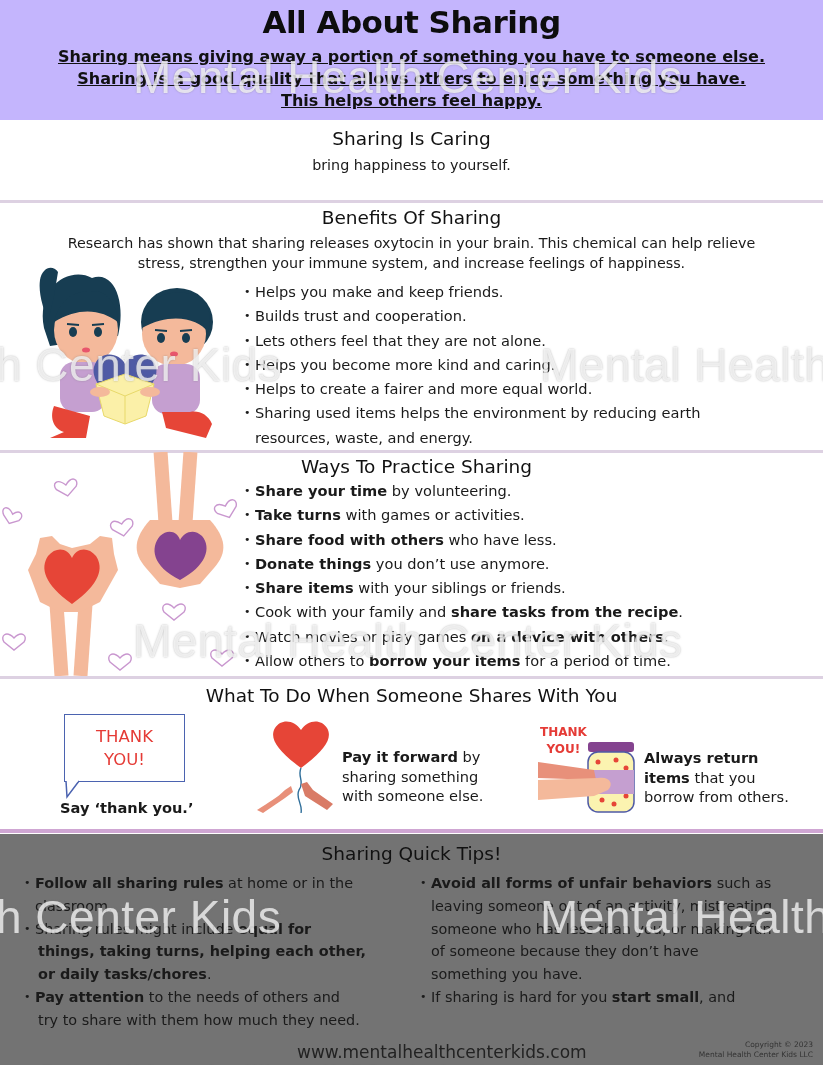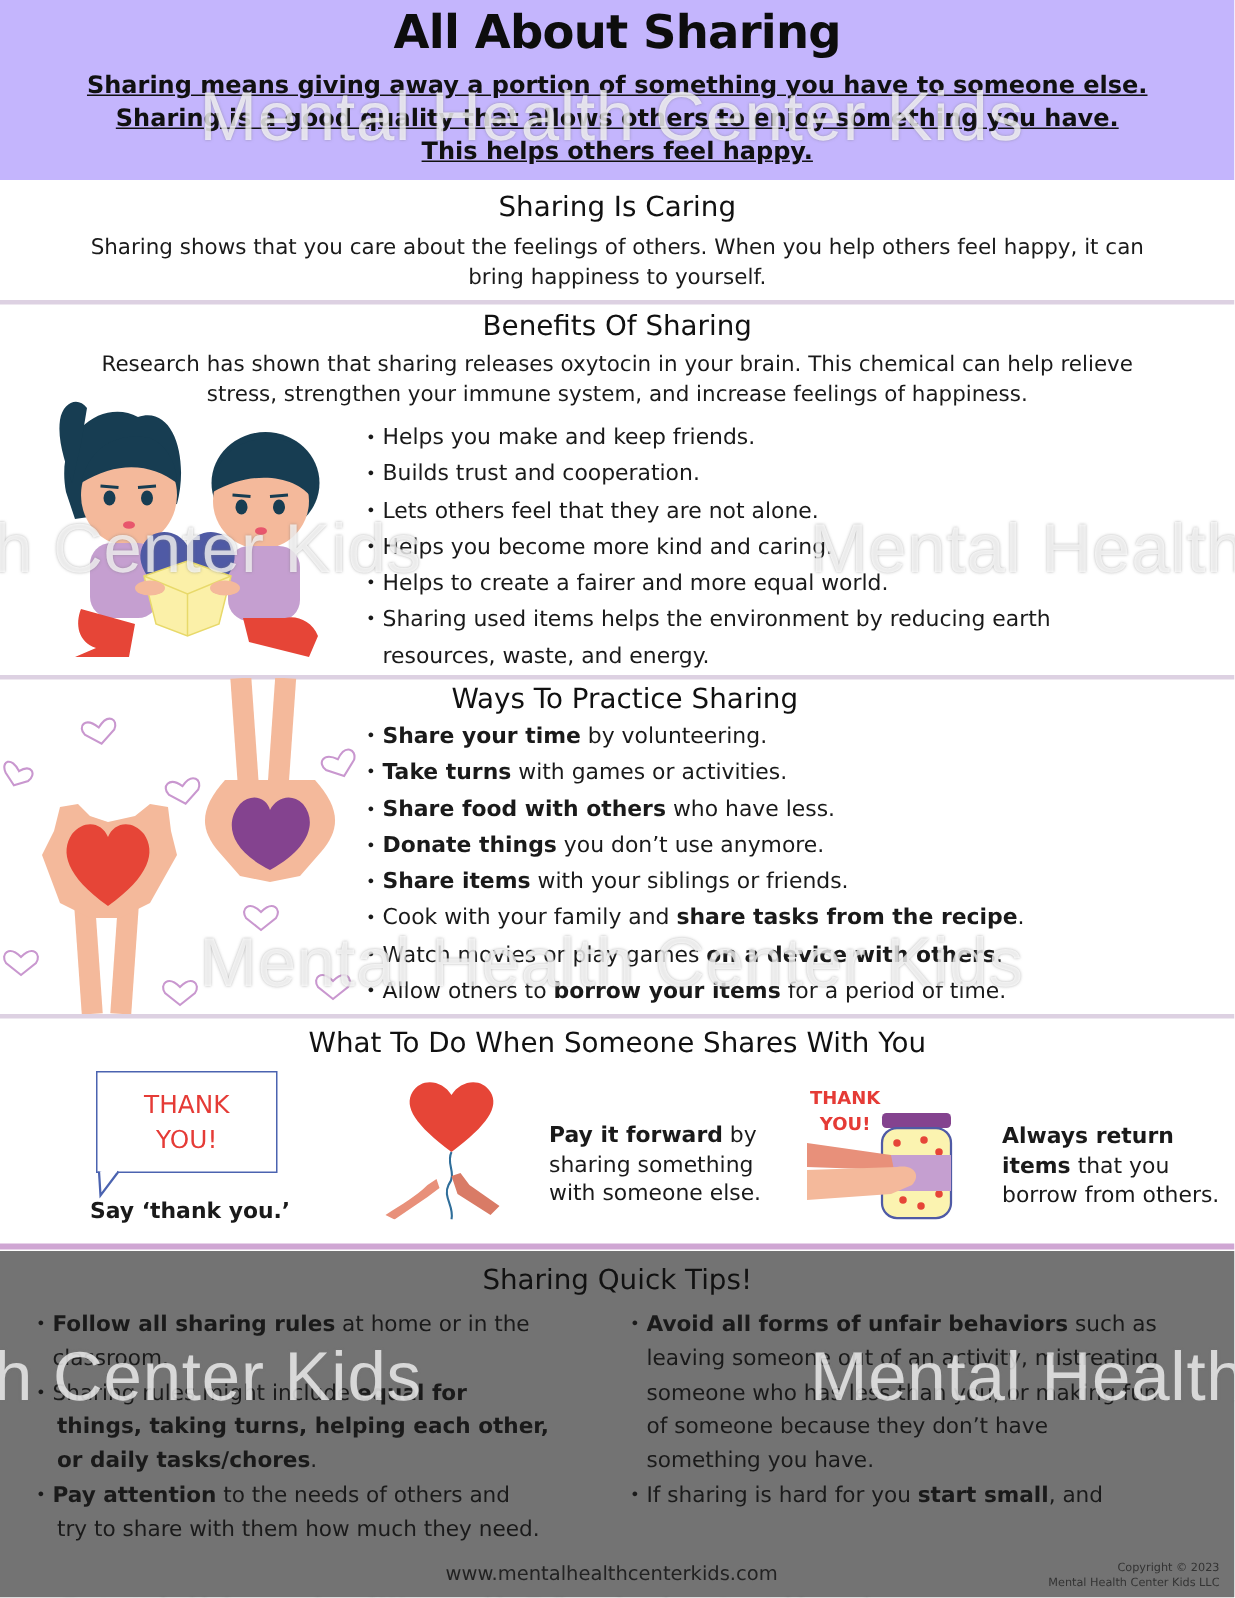--- a/index.html
+++ b/index.html
@@ -26,36 +26,36 @@
   .bullets .li { position: relative; white-space: nowrap; height: 24.3px; line-height: 24.3px; padding-left: 11px; }
   .bullets .li::before { content: "•"; position: absolute; left: 0; top: 0; font-size: 11px; }
   .bullets .cont { padding-left: 11px; white-space: nowrap; height: 24.3px; line-height: 24.3px; }
   .bullets b { font-weight: bold; }
 
   
   .illus { position: absolute; }
 
   
   .wtd-item { position: absolute; font-family: "DejaVu Sans", sans-serif; font-size: 14.6px; line-height: 19.5px; color: #1a1a1a; }
-  .wtd-item div { white-space: nowrap; margin-left: 24px; }
+  .wtd-item div { white-space: nowrap; }
 
   .thank-box { position: absolute; left: 64px; top: 714px; width: 121px; height: 68px; border: 1.5px solid #4b63b0; background: #fff; text-align: center; font-family: "DejaVu Sans", sans-serif; color: #e53b36; font-size: 16.5px; line-height: 23px; padding-top: 10px; }
   .thank-box div { white-space: nowrap; }
   .thank-tail { position: absolute; left: 64px; top: 780px; }
 
   .thank-small { position: absolute; left: 540px; top: 724px; font-family: "DejaVu Sans", sans-serif; font-weight: bold; color: #e53b36; font-size: 12px; line-height: 17px; text-align: center; }
   .thank-small div { white-space: nowrap; }
 
   
   .tips { position: absolute; left: 0; top: 834px; width: 823px; height: 231px; background: #737373; }
   .tips .section-title { top: 9px; }
   .tips .bullets { font-size: 14.4px; }
   .tips .bullets .li, .tips .bullets .cont { height: 22.8px; line-height: 22.8px; }
 
-  .footer-url { position: absolute; left: 297px; top: 1042px; font-family: "DejaVu Sans", sans-serif; font-size: 13px; color: #222; white-space: nowrap; }
+  .footer-url { position: absolute; left: 297px; top: 1042px; font-family: "DejaVu Sans", sans-serif; font-size: 17px; color: #222; white-space: nowrap; }
   .copyright { position: absolute; right: 10px; top: 1040px; text-align: right; font-family: "DejaVu Sans", sans-serif; font-size: 7.5px; line-height: 10px; color: #333; }
   .copyright div { white-space: nowrap; }
 
   
   .wm { position: absolute; font-family: "Liberation Sans", sans-serif; color: rgba(255,255,255,0.72); white-space: nowrap; text-shadow: 0 0 2px rgba(120,120,120,0.55); pointer-events: none; }
   .wm-big { font-size: 46px; letter-spacing: 0.5px; }
   .wm-protect { font-size: 16px; left: 42px; top: 1016px; color: rgba(255,255,255,0.85); text-shadow: 0 0 2px rgba(80,80,80,0.7); margin-top: 48px; }
 </style>
 </head>
 <body>
@@ -66,21 +66,20 @@
     <h1>All About Sharing</h1>
     <div class="intro">
       <div>Sharing means giving away a portion of something you have to someone else.</div>
       <div>Sharing is a good quality that allows others to enjoy something you have.</div>
       <div>This helps others feel happy.</div>
     </div>
   </div>
 
   <div class="section-title" style="top:128px;">Sharing Is Caring</div>
   <div class="body-text" style="top:155px;">
-    <div>Sharing shows that you care about the feelings of others.  When you help others feel happy, it can</div>
     <div>bring happiness to yourself.</div>
   </div>
 
   <div class="divider div-thin" style="top:200px;"></div>
 
   <div class="section-title" style="top:207px;">Benefits Of Sharing</div>
   <div class="body-text" style="top:233px;">
     <div>Research has shown that sharing releases oxytocin in your brain.  This chemical can help relieve</div>
     <div>stress, strengthen your immune system, and increase feelings of happiness.</div>
   </div>

